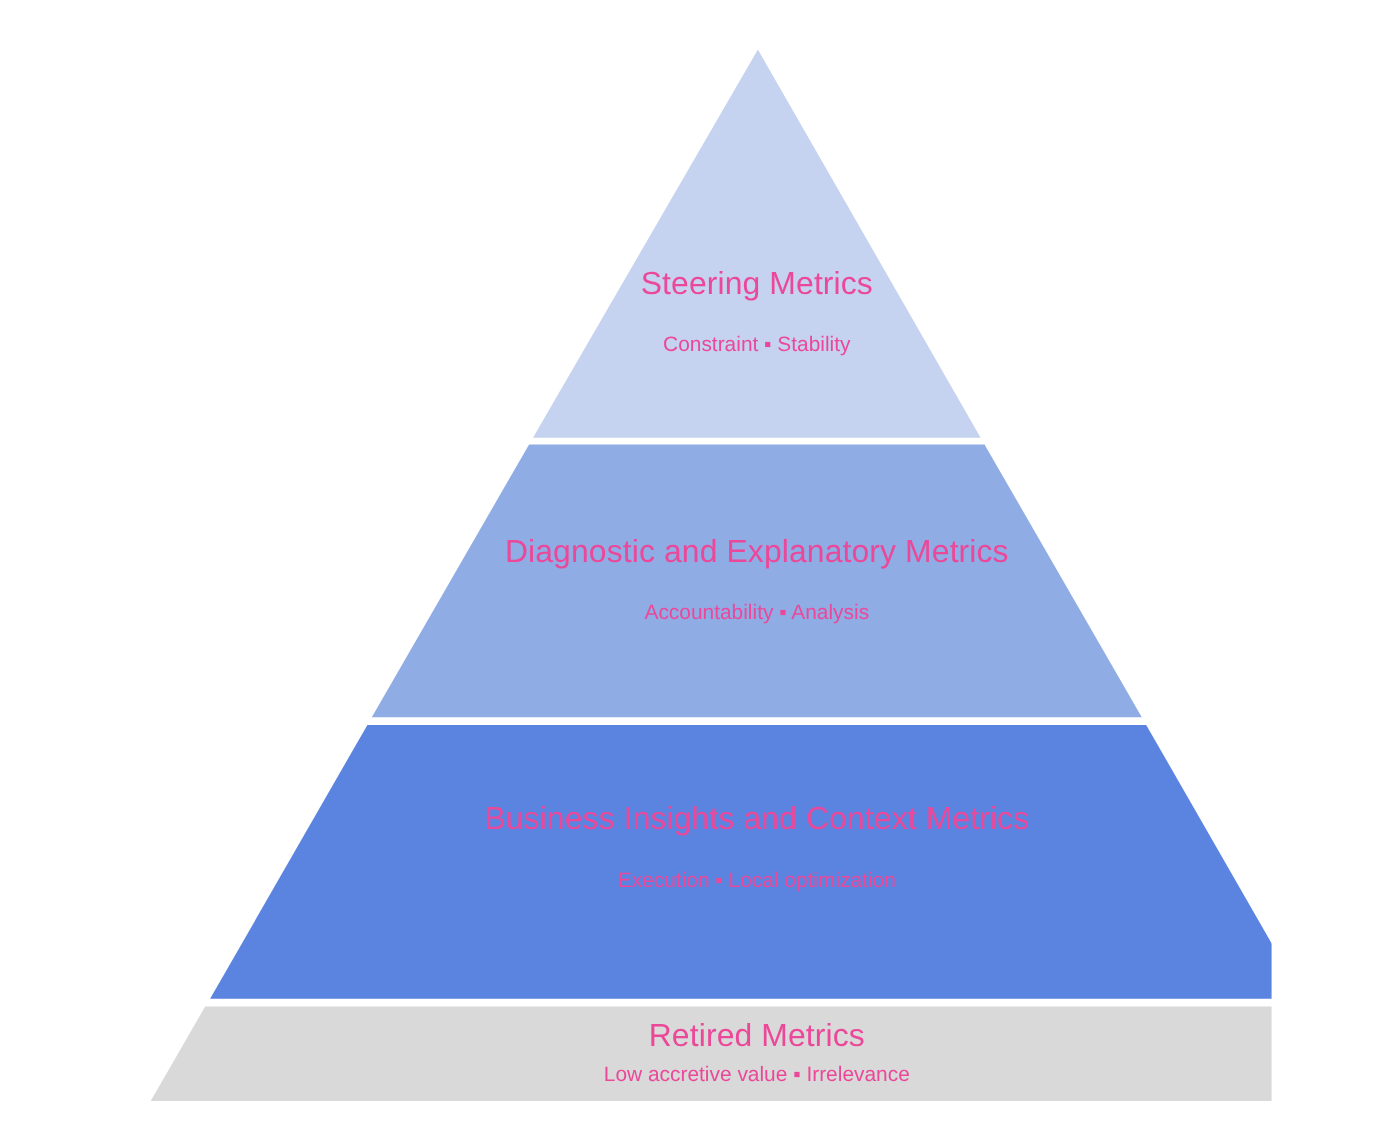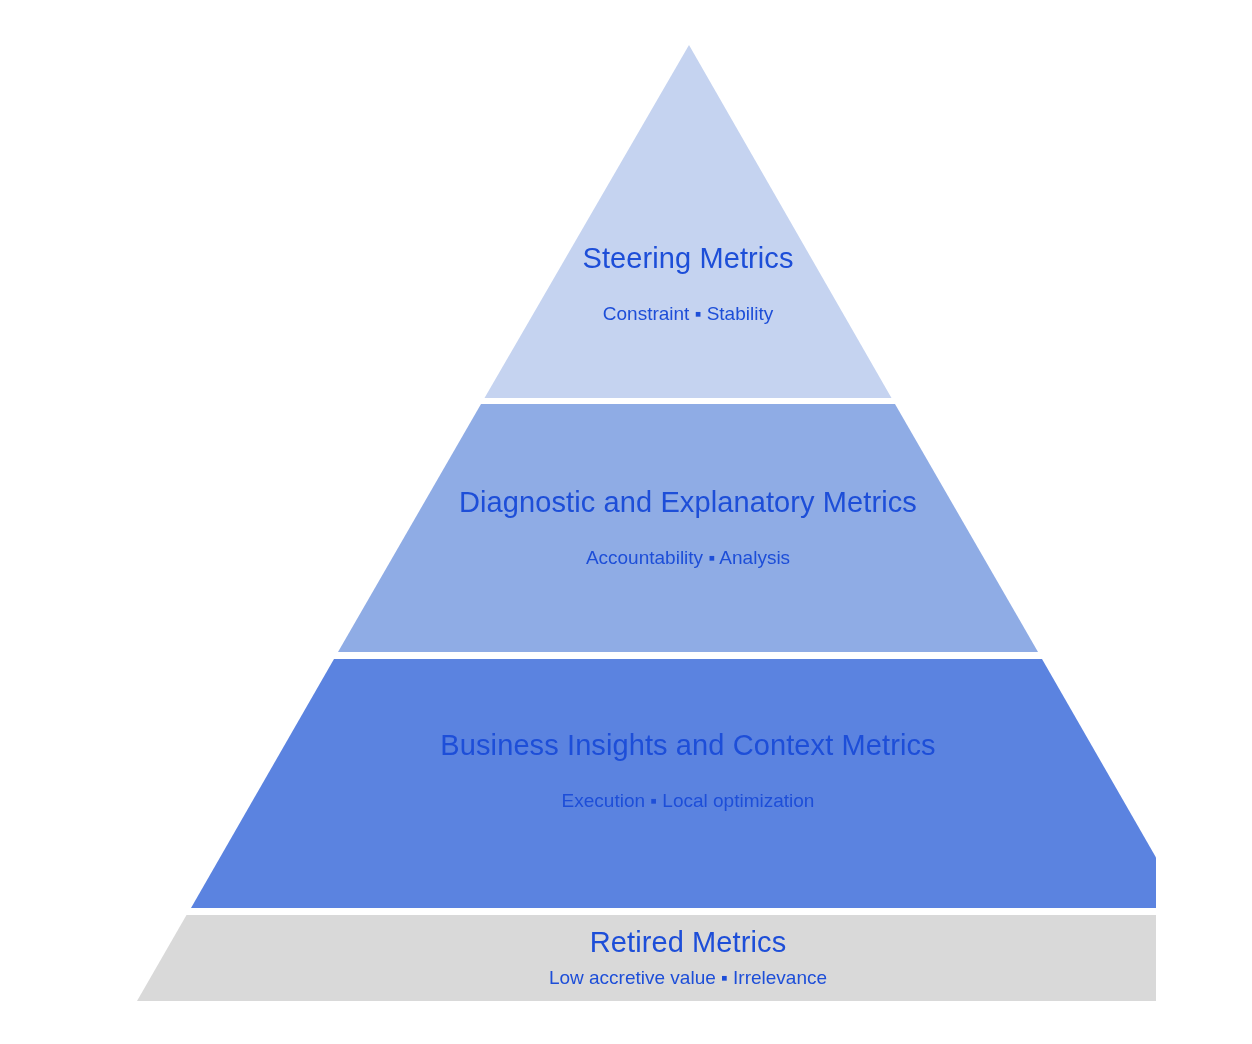--- a/index.html
+++ b/index.html
@@ -7,21 +7,21 @@
     padding: 0;
     background: #ffffff;
   }
   .stage {
     position: relative;
     width: 1156px;
     height: 1044px;
     background: #ffffff;
     overflow: hidden;
     font-family: "Liberation Sans", sans-serif;
-    color: #1d4ed8;
+    color: #ec4899;
   }
   .stage svg {
     position: absolute;
     left: 0;
     top: 0;
   }
   .level-text {
     position: absolute;
     left: 88px;
     width: 1200px;

